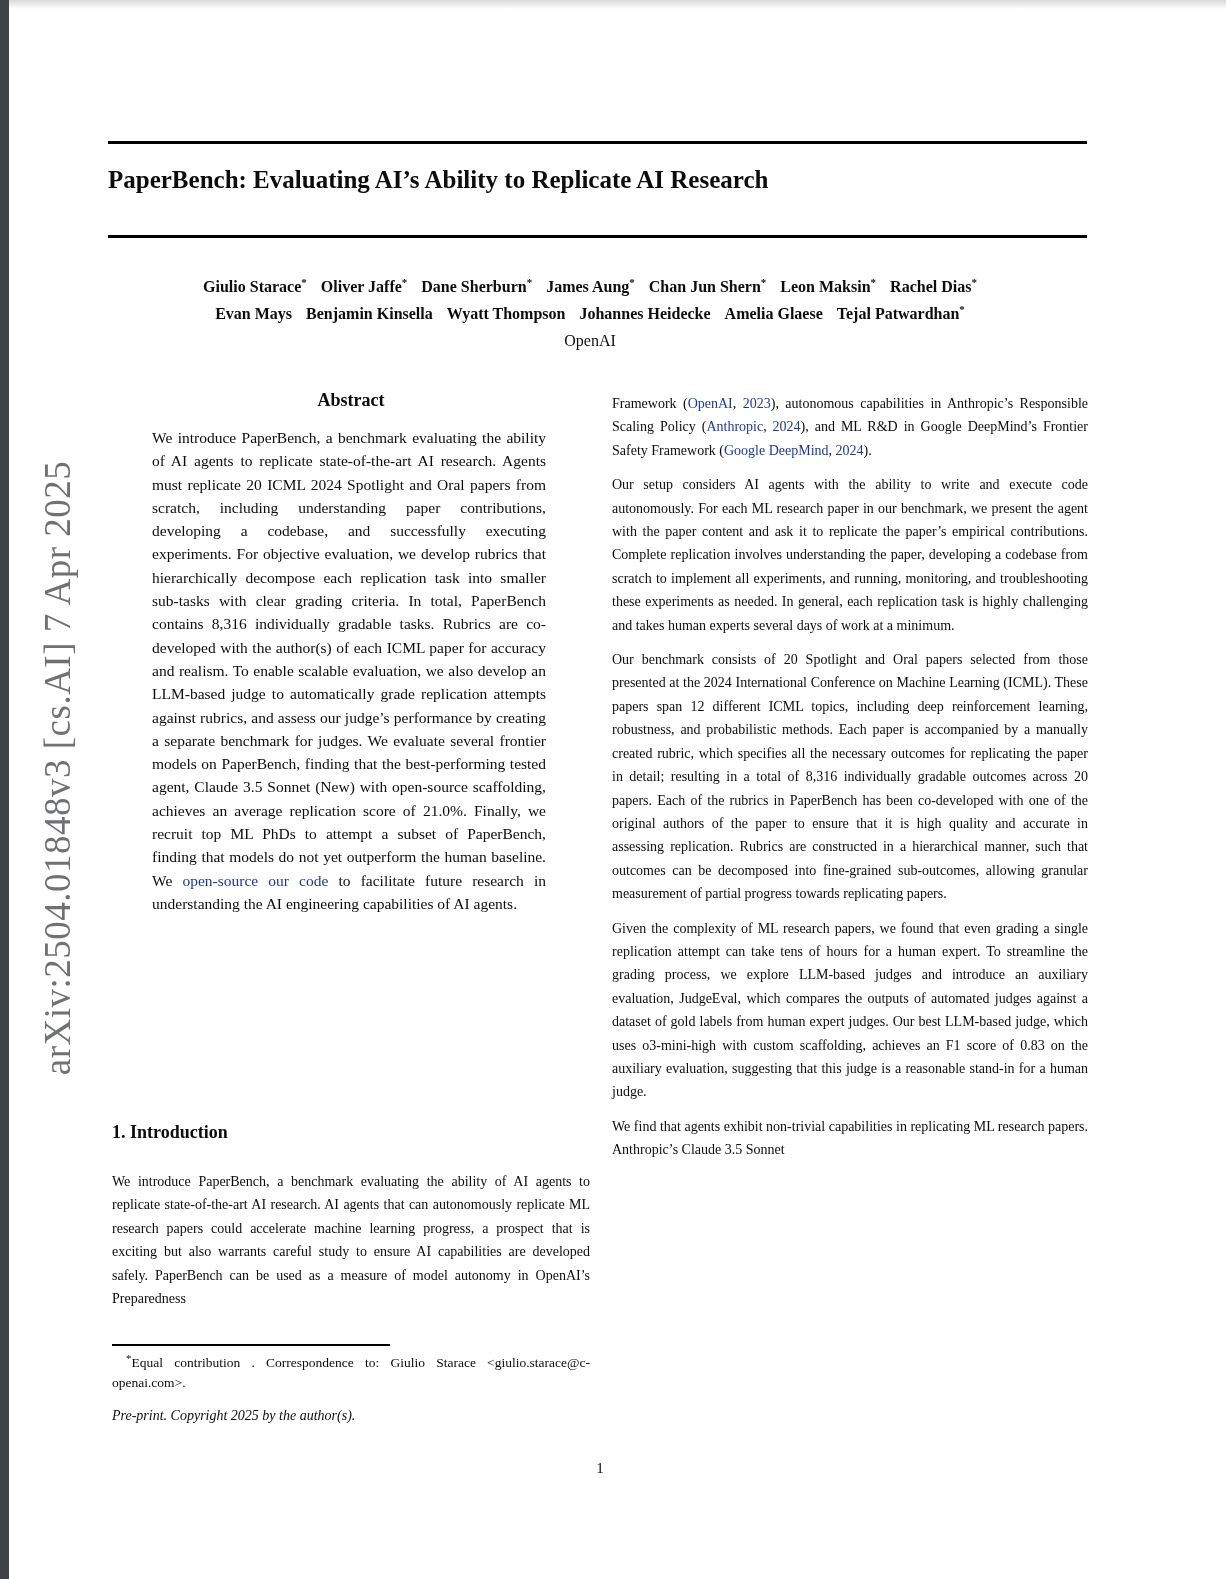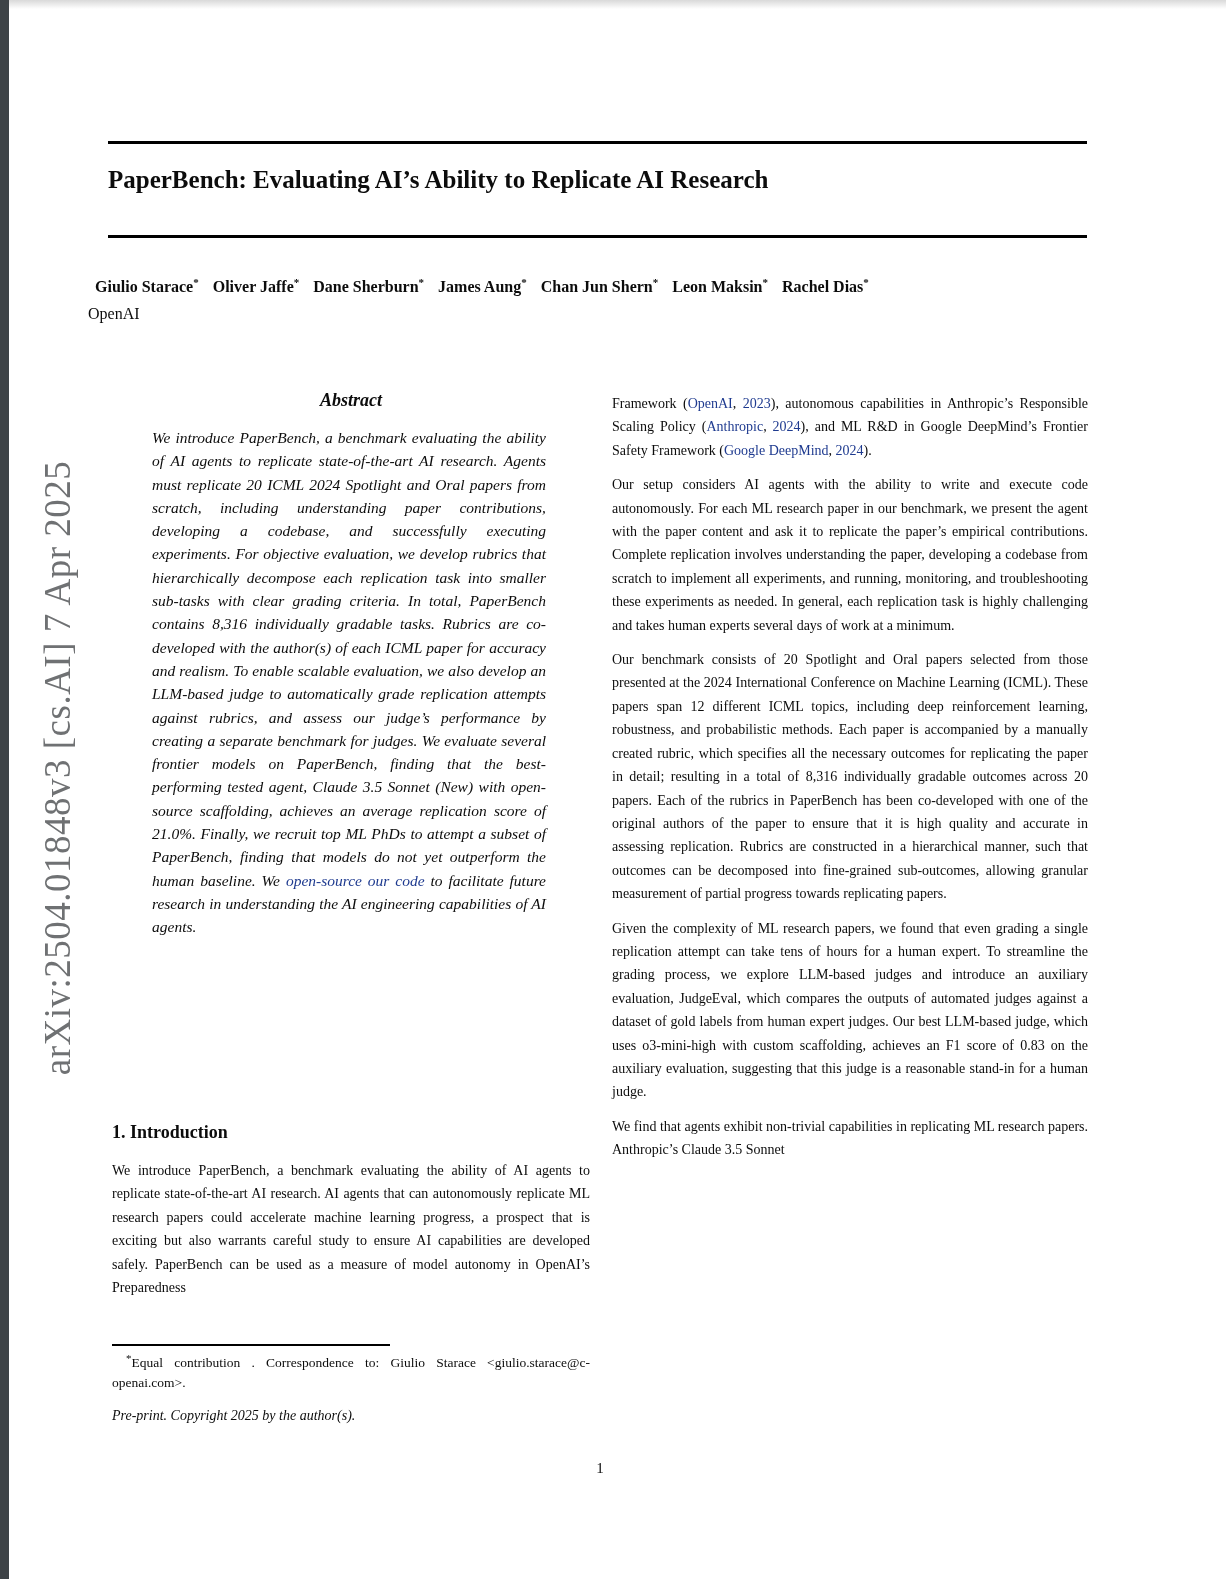--- a/index.html
+++ b/index.html
@@ -31,38 +31,38 @@
   }
   .rule-top { top: 141px; }
   .rule-mid { top: 235px; }
 
   .paper-title {
     position: absolute; left: 108px; top: 166px; width: 979px;
     font-size: 25px; font-weight: bold;
   }
 
   .authors-block {
-    position: absolute; left: 88px; top: 273px; width: 1020px;
-    font-size: 16px; font-weight: bold; line-height: 27px;
+    position: absolute; left: 80px; top: 273px; width: 1020px;
+    text-align: center; font-size: 16px; font-weight: bold; line-height: 27px;
   }
   .author { margin: 0 7px; white-space: nowrap; }
   .author sup, .fn-mark { font-size: 11px; vertical-align: super; line-height: 0; }
   .affiliation-line { font-weight: normal; }
 
-  .abstract-block { position: absolute; left: 112px; top: 390px; width: 478px; font-style: italic; }
+  .abstract-block { position: absolute; left: 112px; top: 390px; width: 478px; }
   .abstract-heading { text-align: center; font-size: 18px; font-weight: bold; margin-bottom: 15px; }
   .abstract-text {
     margin: 0 44px 0 40px;
     font-size: 15.5px; line-height: 23.3px; text-align: justify;
   }
 
   .body-par { font-size: 14px; line-height: 23.4px; text-align: justify; }
 
   .intro-block { position: absolute; left: 112px; top: 1122px; width: 478px; }
-  .section-heading { font-size: 18px; font-weight: bold; margin-bottom: 16px; }
+  .section-heading { font-size: 18px; font-weight: bold; margin-bottom: 27px; }
 
   .right-col { position: absolute; left: 612px; top: 392px; width: 476px; }
   .right-col .body-par { margin-bottom: 11px; }
 
   .footnote-block { position: absolute; left: 112px; top: 1344px; width: 478px; }
   .footnote-rule { width: 278px; height: 2px; background: #000; margin-bottom: 7px; }
   .footnote-text { font-size: 13.5px; line-height: 19.5px; text-align: justify; text-indent: 14px; }
   .preprint-notice { margin-top: 16px; font-size: 14px; font-style: italic; }
 
   .page-number { position: absolute; left: 112px; top: 1460px; width: 976px; text-align: center; font-size: 15px; }
@@ -80,20 +80,21 @@
   <div class="arxiv-watermark">arXiv:2504.01848v3  [cs.AI]  7 Apr 2025</div>
 
   <div class="header-rule rule-top"></div>
 
   <h1 class="paper-title">PaperBench: Evaluating AI’s Ability to Replicate AI Research</h1>
 
   <div class="header-rule rule-mid"></div>
 
   <div class="authors-block">
     <div class="author-line"><span class="author">Giulio Starace<sup>*</sup></span><span class="author">Oliver Jaffe<sup>*</sup></span><span class="author">Dane Sherburn<sup>*</sup></span><span class="author">James Aung<sup>*</sup></span><span class="author">Chan Jun Shern<sup>*</sup></span><span class="author">Leon Maksin<sup>*</sup></span><span class="author">Rachel Dias<sup>*</sup></span></div>
+    <div class="author-line"><span class="author">Evan Mays</span><span class="author">Benjamin Kinsella</span><span class="author">Wyatt Thompson</span><span class="author">Johannes Heidecke</span><span class="author">Amelia Glaese</span><span class="author">Tejal Patwardhan<sup>*</sup></span></div>
     <div class="affiliation-line">OpenAI</div>
   </div>
 
   <div class="abstract-block">
     <div class="abstract-heading">Abstract</div>
     <p class="abstract-text"><span>We introduce PaperBench, a benchmark evaluating the ability of AI agents to replicate state-of-the-art AI research. Agents must replicate 20 ICML 2024 Spotlight and Oral papers from scratch, including understanding paper contributions, developing a codebase, and successfully executing experiments. For objective evaluation, we develop rubrics that hierarchically decompose each replication task into smaller sub-tasks with clear grading criteria. In total, PaperBench contains 8,316 individually gradable tasks. Rubrics are co-developed with the author(s) of each ICML paper for accuracy and realism. To enable scalable evaluation, we also develop an LLM-based judge to automatically grade replication attempts against rubrics, and assess our judge’s performance by creating a separate benchmark for judges. We evaluate several frontier models on PaperBench, finding that the best-performing tested agent, Claude 3.5 Sonnet (New) with open-source scaffolding, achieves an average replication score of 21.0%. Finally, we recruit top ML PhDs to attempt a subset of PaperBench, finding that models do not yet outperform the human baseline. We </span><span class="link">open-source our code</span><span> to facilitate future research in understanding the AI engineering capabilities of AI agents.</span></p>
   </div>
 
   <div class="intro-block">
     <div class="section-heading">1. Introduction</div>

